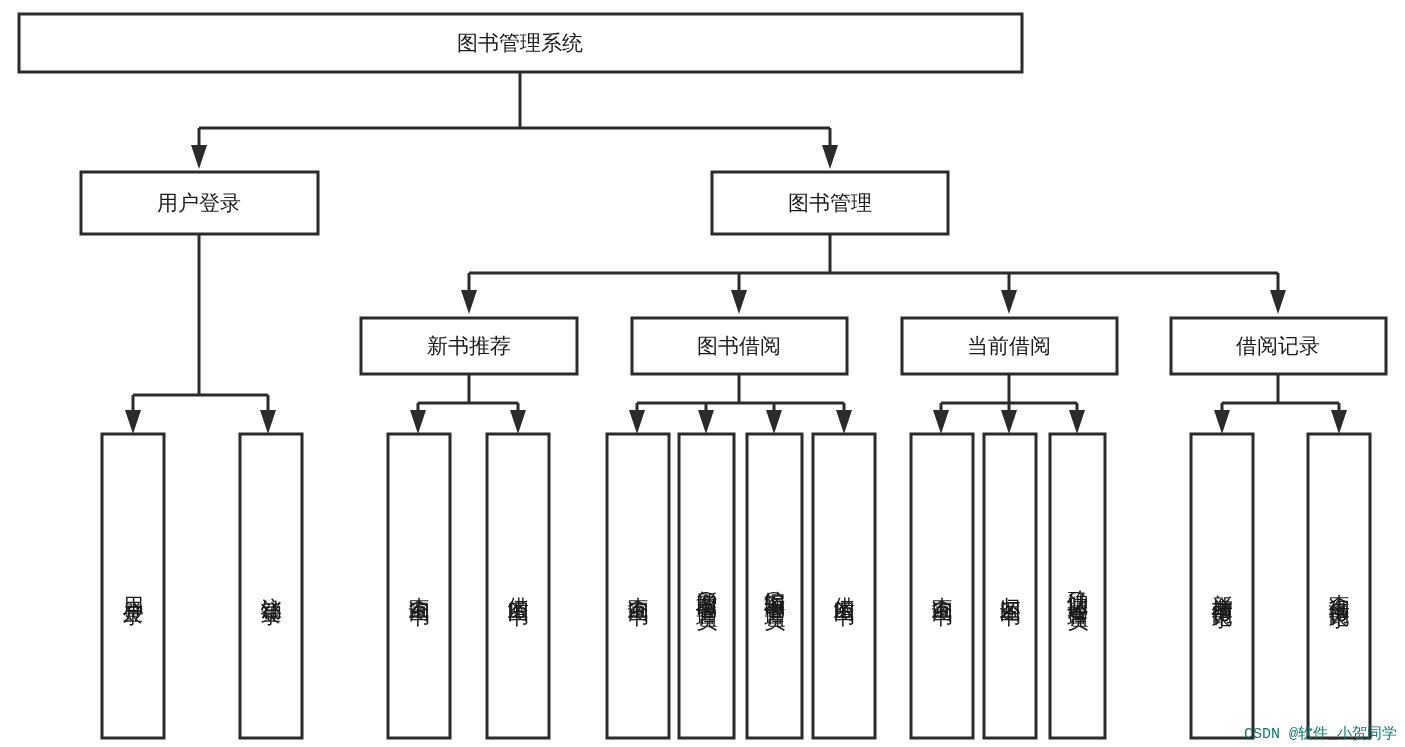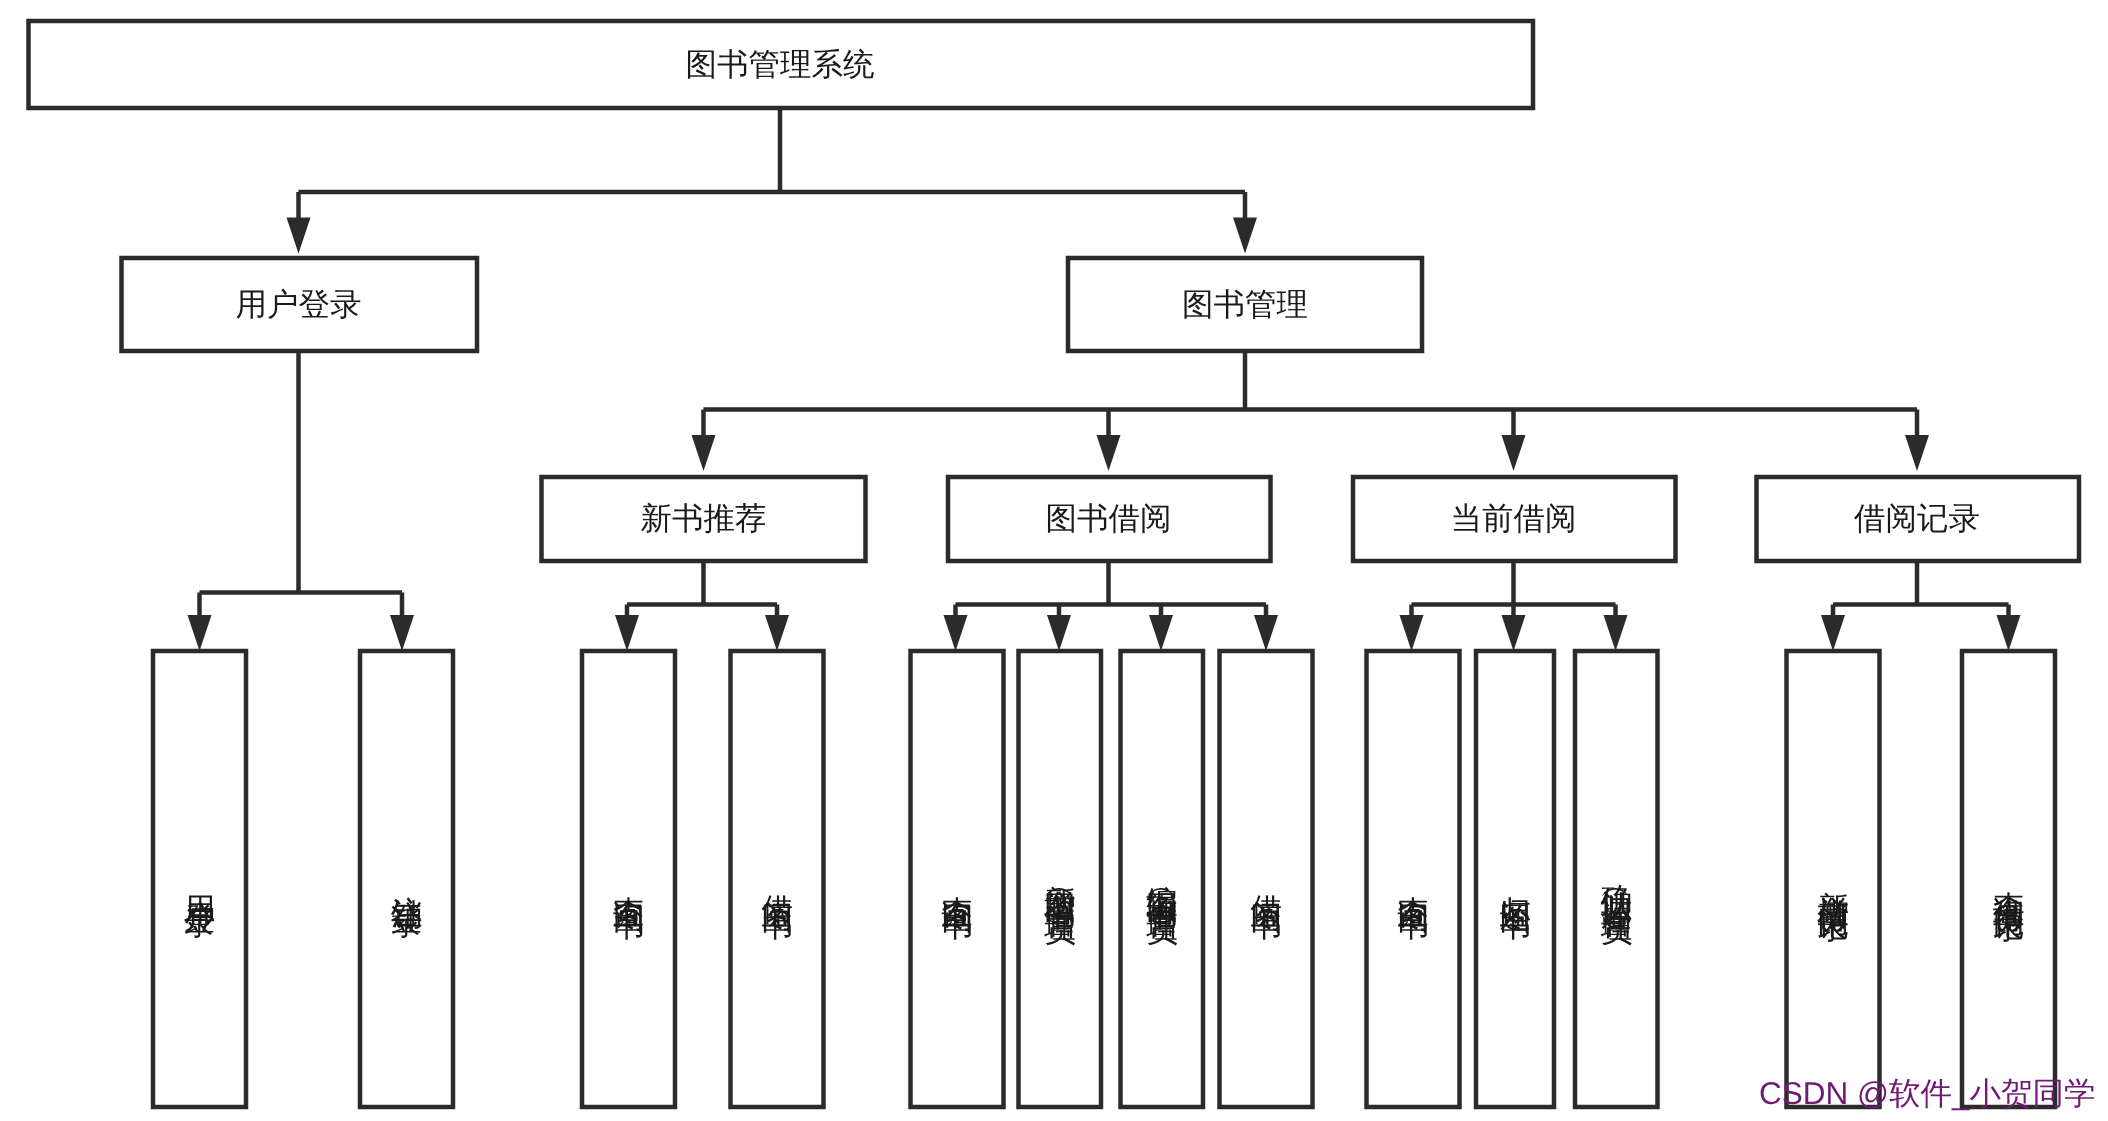--- a/index.html
+++ b/index.html
@@ -62,23 +62,23 @@
     align-items: center;
     justify-content: center;
     text-align: center;
     pointer-events: none;
     box-sizing: border-box;
   }
   .watermark {
     position: absolute;
     right: 8px;
     bottom: 4px;
-    font-family: Liberation Sans, sans-serif;
-    font-size: 21px;
-    color: #701a75;
+    font-family: Liberation Mono, monospace;
+    font-size: 15px;
+    color: #0f766e;
     white-space: nowrap;
   }
 </style>
 </head>
 <body>
 
 <div id="diagram-root">
 
   <svg class="diagram-canvas" viewBox="0 0 1405 747">
 

